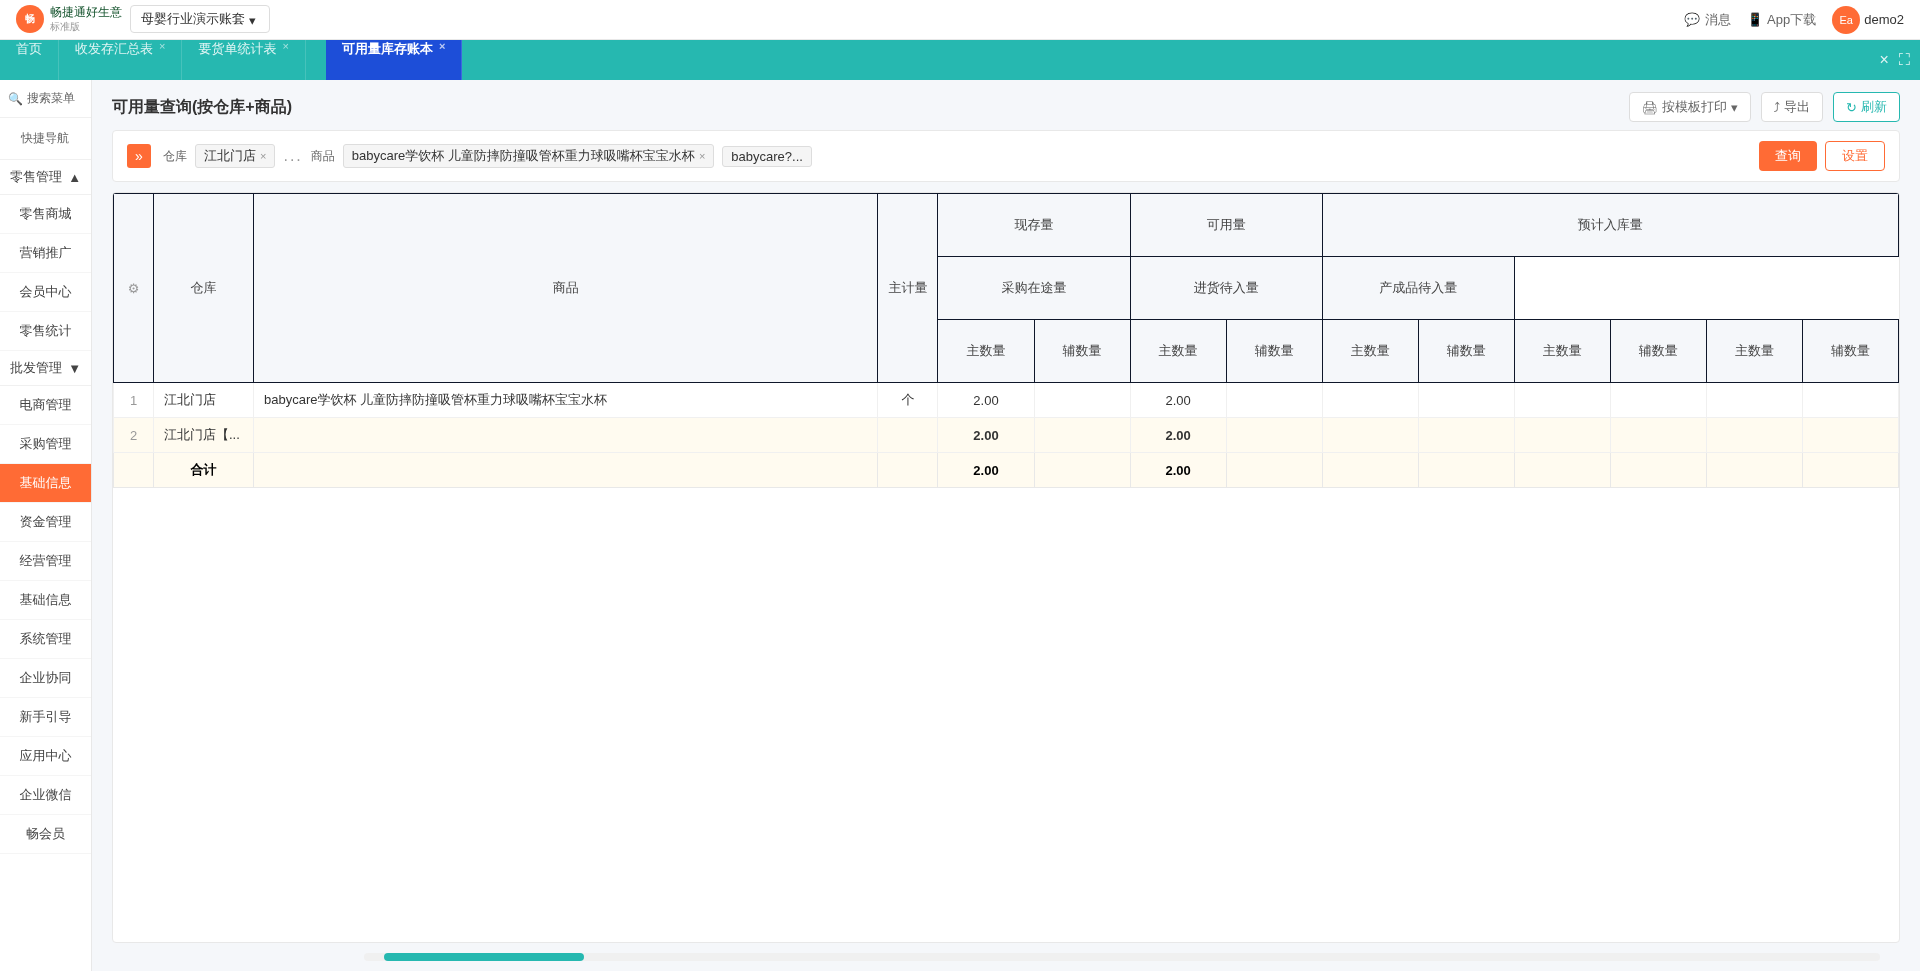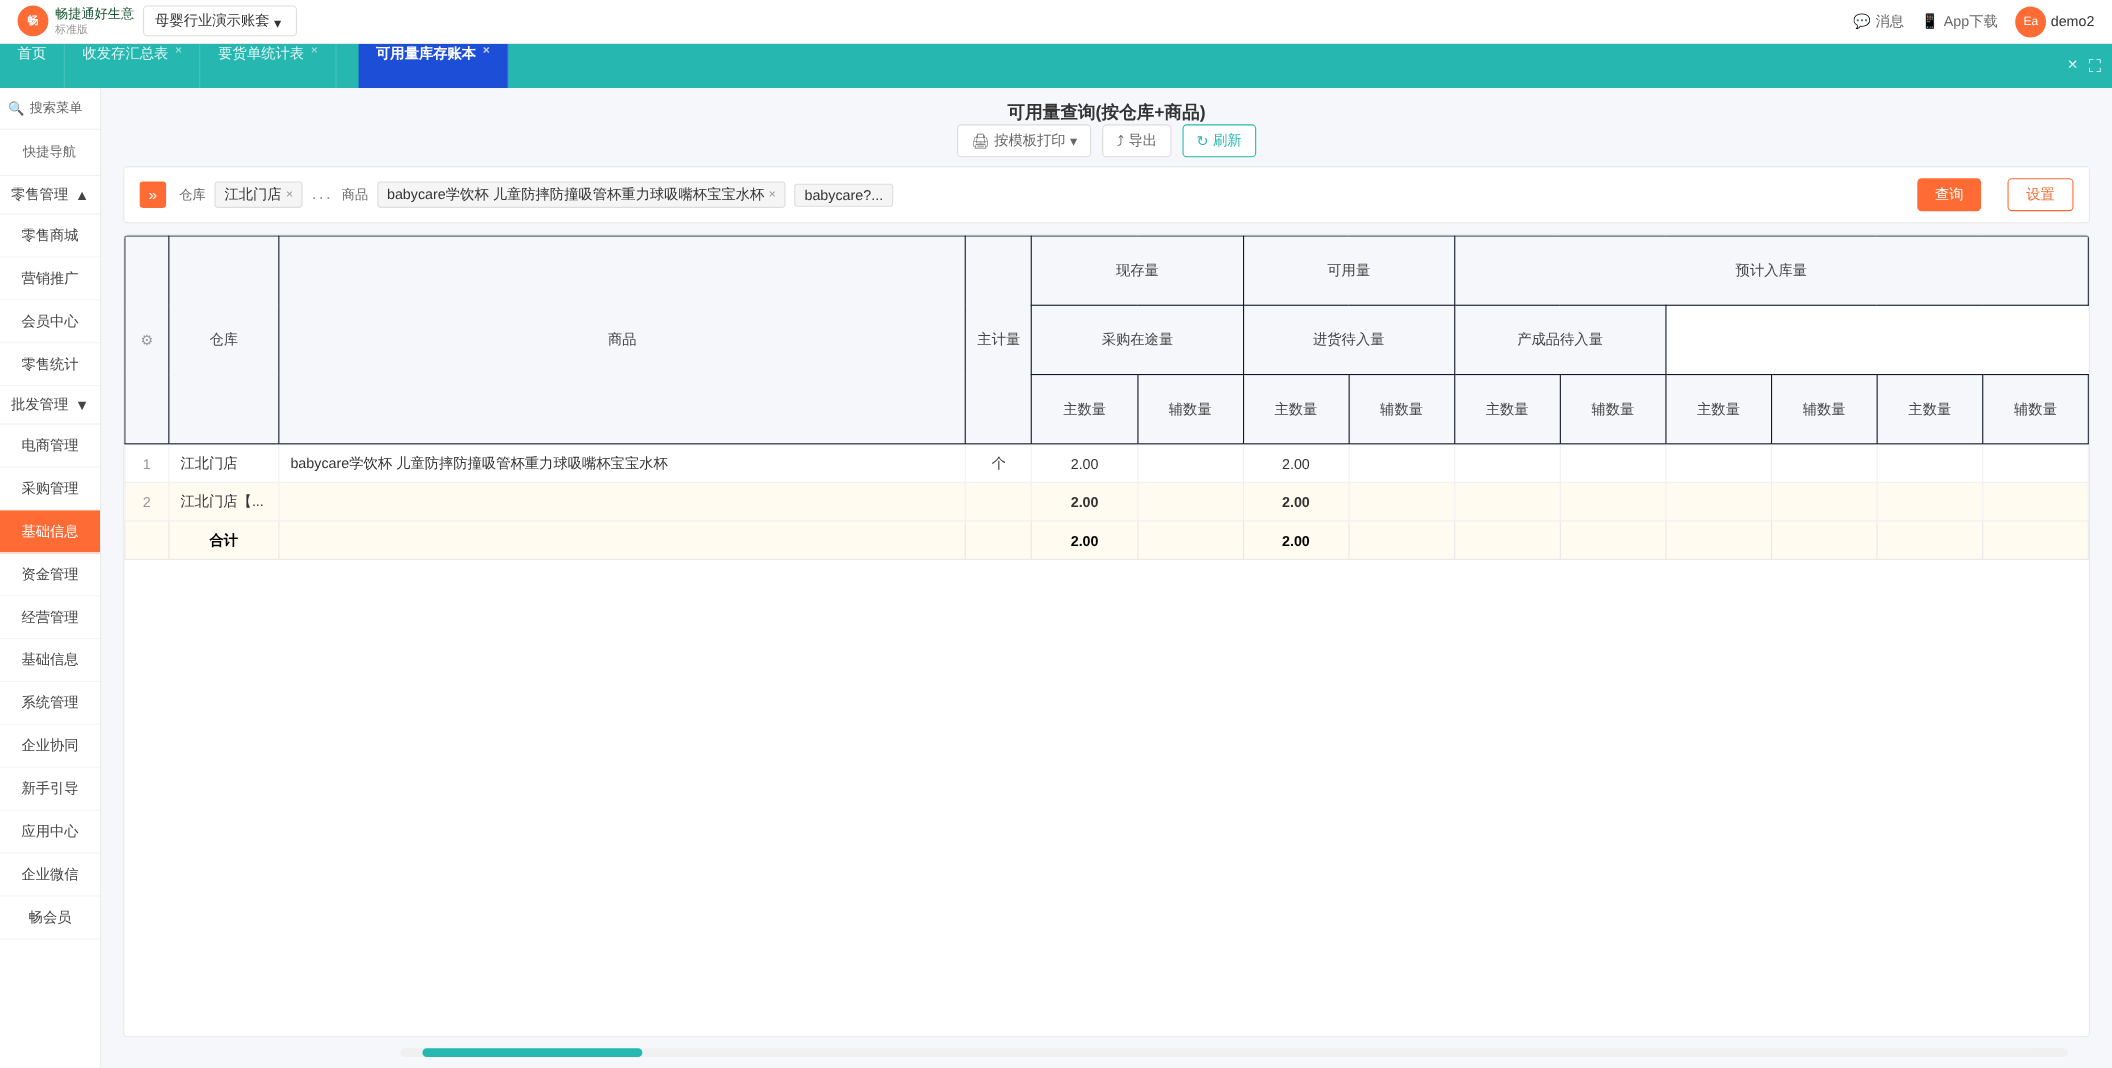--- a/index.html
+++ b/index.html
@@ -122,21 +122,20 @@
       background: #f5f7fa;
     }
 
     
     .page-header {
       background: #f5f7fa;
       padding: 12px 20px 8px 20px;
       display: flex;
       align-items: center;
       justify-content: space-between;
-      flex-direction: column;
     }
     .page-title { font-size: 16px; color: #333; font-weight: bold; }
     .page-actions { display: flex; align-items: center; gap: 10px; }
     .action-btn {
       display: flex;
       align-items: center;
       gap: 4px;
       padding: 5px 12px;
       border: 1px solid #ddd;
       border-radius: 4px;
@@ -178,21 +177,21 @@
       gap: 4px;
       padding: 2px 8px;
       background: #f5f5f5;
       border: 1px solid #ddd;
       border-radius: 3px;
       font-size: 12px;
       color: #333;
     }
     .filter-tag .x { cursor: pointer; color: #999; font-size: 11px; }
     .filter-more { color: #999; cursor: pointer; font-size: 16px; letter-spacing: 2px; }
-    .filter-actions { display: flex; gap: 24px; }
+    .filter-actions { display: flex; gap: 8px; }
     .btn-query {
       padding: 5px 16px;
       background: #ff6b35;
       color: #fff;
       border: none;
       border-radius: 4px;
       cursor: pointer;
       font-size: 13px;
     }
     .btn-setting {

